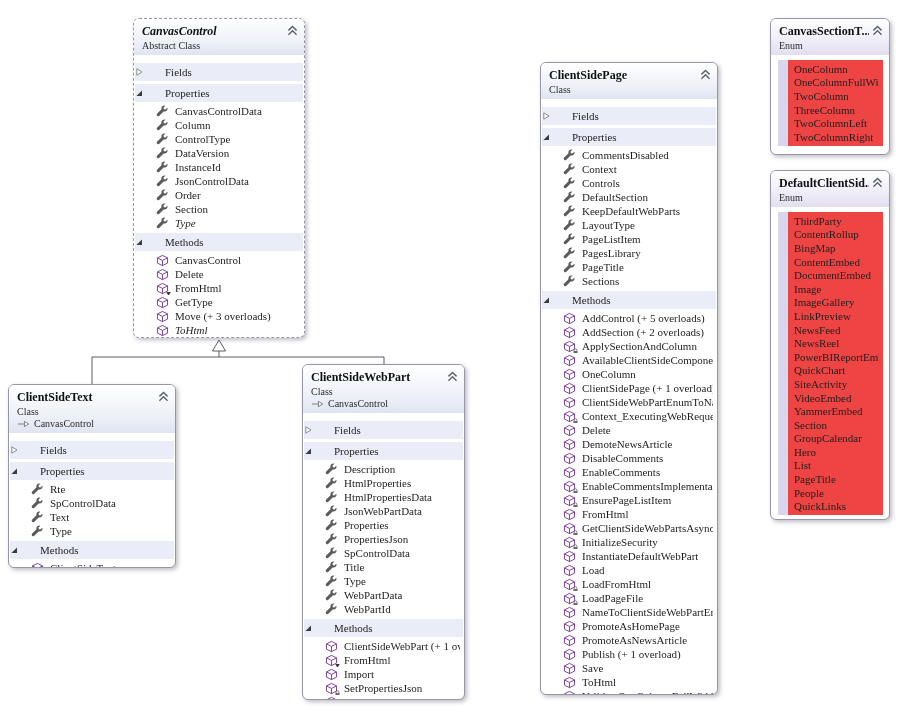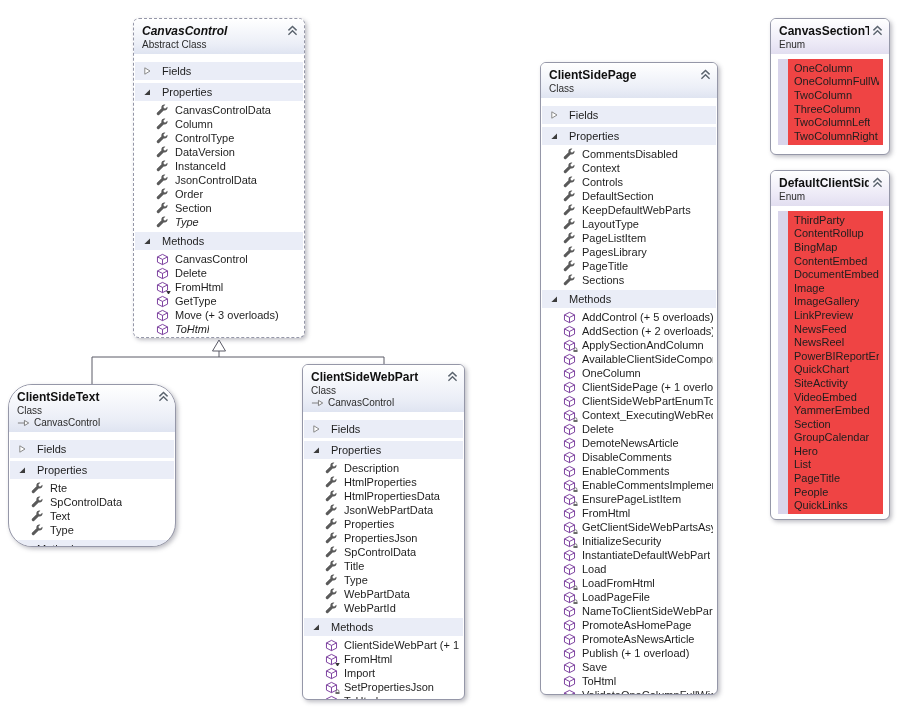--- a/index.html
+++ b/index.html
@@ -1,38 +1,38 @@
 <!DOCTYPE html>
 <html><head>
 <meta charset="utf-8">
 <style>
   html,body{margin:0;padding:0;background:#fff;}
   #canvas{position:relative;width:899px;height:716px;background:#ffffff;overflow:hidden;
           font-family:"Liberation Sans",sans-serif;color:#1e1e1e;}
   #connectors{position:absolute;left:0;top:0;width:899px;height:716px;z-index:1;}
 
   .class-box{position:absolute;z-index:2;background:#fff;border:1px solid #9597a8;border-radius:6px;
-             box-shadow:2px 2px 4px rgba(110,110,125,.45);overflow:hidden;box-sizing:border-box;}
+             box-shadow:2px 2px 4px rgba(110,110,125,.45);overflow:hidden;box-sizing:border-box;font-family:Liberation Serif, serif;}
   .class-box.abstract{border-style:dashed;}
 
   .box-header{position:relative;padding:5px 20px 4px 8px;
               background:linear-gradient(#ffffff,#eceff7 70%,#dfe4f1);}
   .enum .box-header{background:linear-gradient(#ffffff,#ece9f6 70%,#e2def0);}
   .box-title{font-size:12px;font-weight:bold;color:#101010;white-space:nowrap;overflow:hidden;}
   .abstract .box-title{font-style:italic;}
   .box-subtitle{font-size:10px;color:#2b2b2b;margin-top:1px;}
   .base-row{display:flex;align-items:center;gap:4px;font-size:10px;color:#2b2b2b;margin-top:1px;}
   .base-arrow{width:13px;height:8px;flex:0 0 13px;}
   .base-arrow svg{display:block;width:13px;height:8px;}
 
   .chev{position:absolute;top:6px;right:6px;width:11px;height:11px;cursor:pointer;}
   .chev svg{display:block;width:11px;height:11px;}
 
-  .band{display:flex;align-items:center;gap:11px;background:#eaedf7;margin:3px 1px 2px;
-        padding:2px 8px;font-size:11px;color:#1e1e1e;height:14px;}
+  .band{display:flex;align-items:center;gap:22px;background:#eaedf7;margin:3px 1px 2px;
+        padding:2px 0;font-size:11px;color:#1e1e1e;height:14px;}
   .band.first{margin-top:8px;}
   .tri{width:8px;height:8px;flex:0 0 8px;}
   .tri svg{display:block;width:8px;height:8px;}
 
   .member{display:flex;align-items:center;gap:6px;padding:0 4px 0 22px;height:14px;
           font-size:11px;white-space:nowrap;overflow:hidden;}
   .member.italic .m-label{font-style:italic;}
   .m-icon{position:relative;width:13px;height:13px;flex:0 0 13px;}
   .m-icon > svg{display:block;width:13px;height:13px;}
   .decor{position:absolute;right:-3px;bottom:-2px;width:7px;height:7px;}
@@ -228,21 +228,21 @@
                 <path d="M8 1.7 14.2 4.8v6.4L8 14.3 1.8 11.2V4.8z"></path>
                 <path d="M1.8 4.8 8 7.9l6.2-3.1M8 7.9v6.4"></path>
               </g>
             </svg>
           </span>
           <span class="m-label">ToHtml</span>
         </div>
       </div>
   </div>
 
-  <div class="class-box" id="box-client-side-text" style="left:8px;top:384px;width:168px;height:163px;border-radius:24px;">
+  <div class="class-box" id="box-client-side-text" style="left:8px;top:384px;width:168px;height:184px;">
     <div class="box-header">
       <div class="box-title">ClientSideText</div>
       <div class="box-subtitle">Class</div>
       <div class="base-row">
         <span class="base-arrow">
             <svg viewBox="0 0 14 8" xmlns="http://www.w3.org/2000/svg">
               <path d="M1 4h8" stroke="#777" fill="none"></path>
               <path d="M8 1.2 12.6 4 8 6.8z" fill="#fff" stroke="#777"></path>
             </svg>
           </span>

